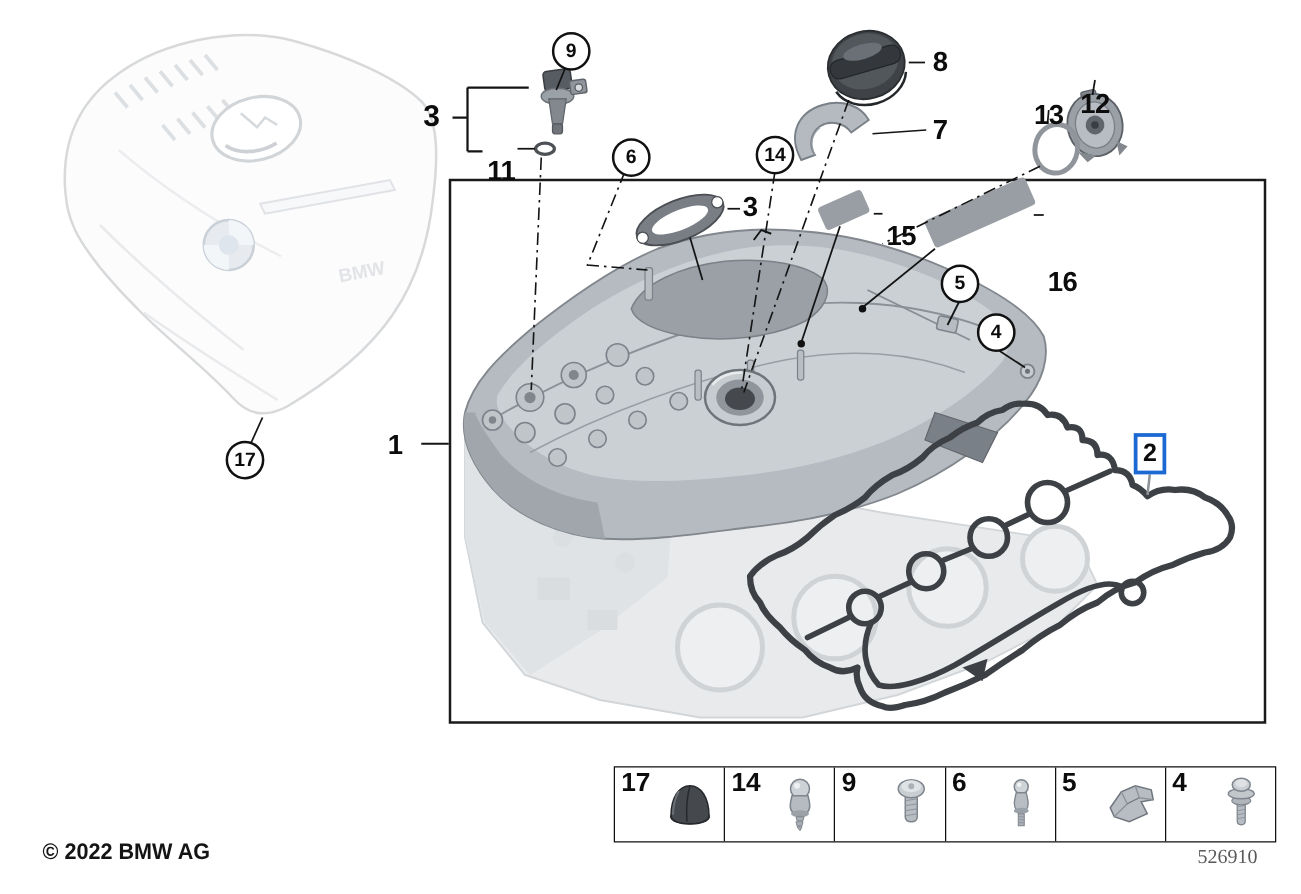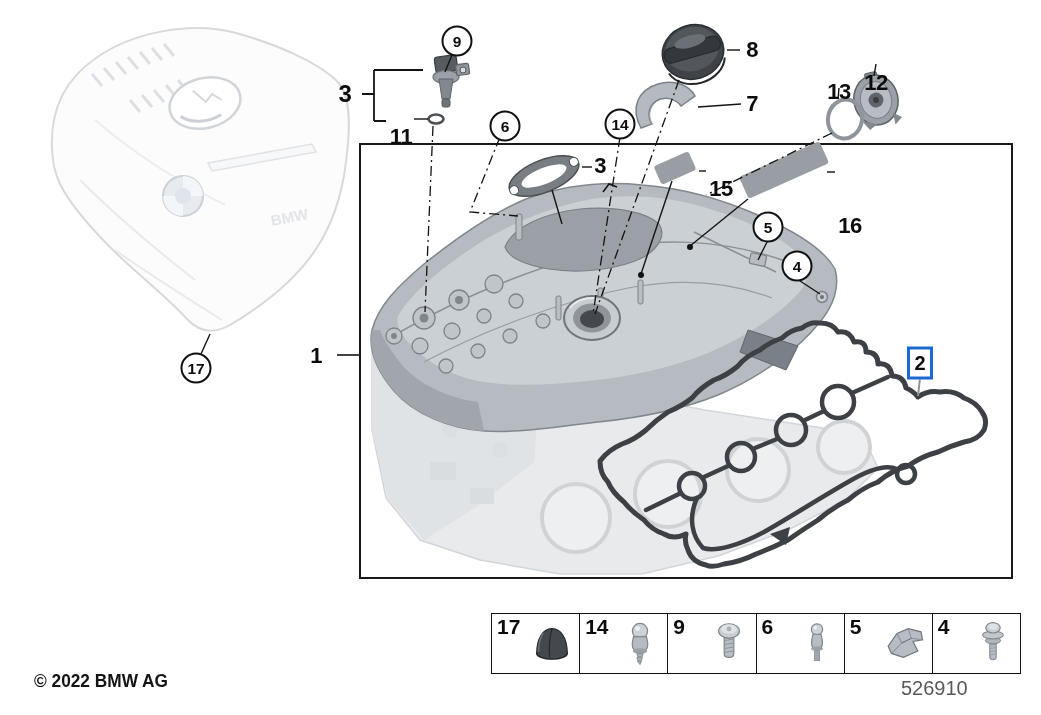--- a/index.html
+++ b/index.html
@@ -15,21 +15,21 @@
   .highlighted{width:20px;height:27px;border:3px solid #1c69d4;background:#fff;font-size:20px;
            display:flex;align-items:center;justify-content:center;}
   .legend{position:absolute;left:491px;top:613px;width:528px;height:59px;z-index:4;
           border:1.6px solid #111;display:flex;background:#fff;}
   .legend-cell{position:relative;flex:1 1 0;border-left:1.6px solid #111;cursor:pointer;}
   .legend-cell:first-child{border-left:none;}
   .legend-num{position:absolute;left:5px;top:1px;font-size:21px;font-weight:bold;color:#0c0c0c;}
   .legend-icon{position:absolute;right:3px;top:5px;}
   .copyright{position:absolute;left:34px;top:671px;z-index:4;font-size:18px;font-weight:bold;
              color:#141414;transform:scaleX(.96);transform-origin:left;}
-  .diagram-number{position:absolute;left:901px;top:677px;z-index:4;font-size:20px;color:#58595b;}
+  .diagram-number{position:absolute;left:958px;top:677px;z-index:4;font-size:16px;color:#58595b;font-family:Liberation Serif, serif;}
 </style>
 </head>
 <body>
 
 <div class="canvas">
 
 <svg class="art" width="1041" height="715" viewBox="0 0 1041 715">
 
   <g>
     <path d="M52,150 C50,112 64,80 96,58 C130,34 188,20 236,33 C276,44 318,62 338,82

